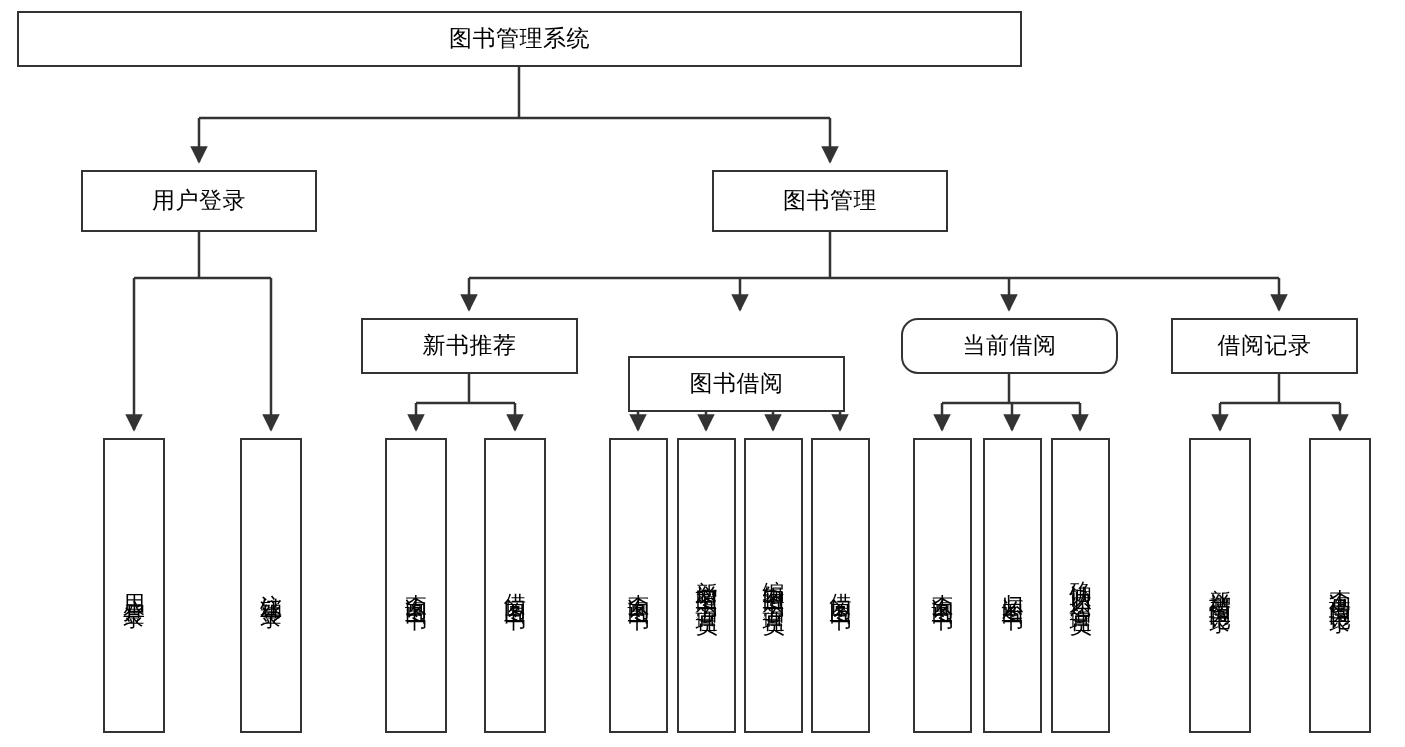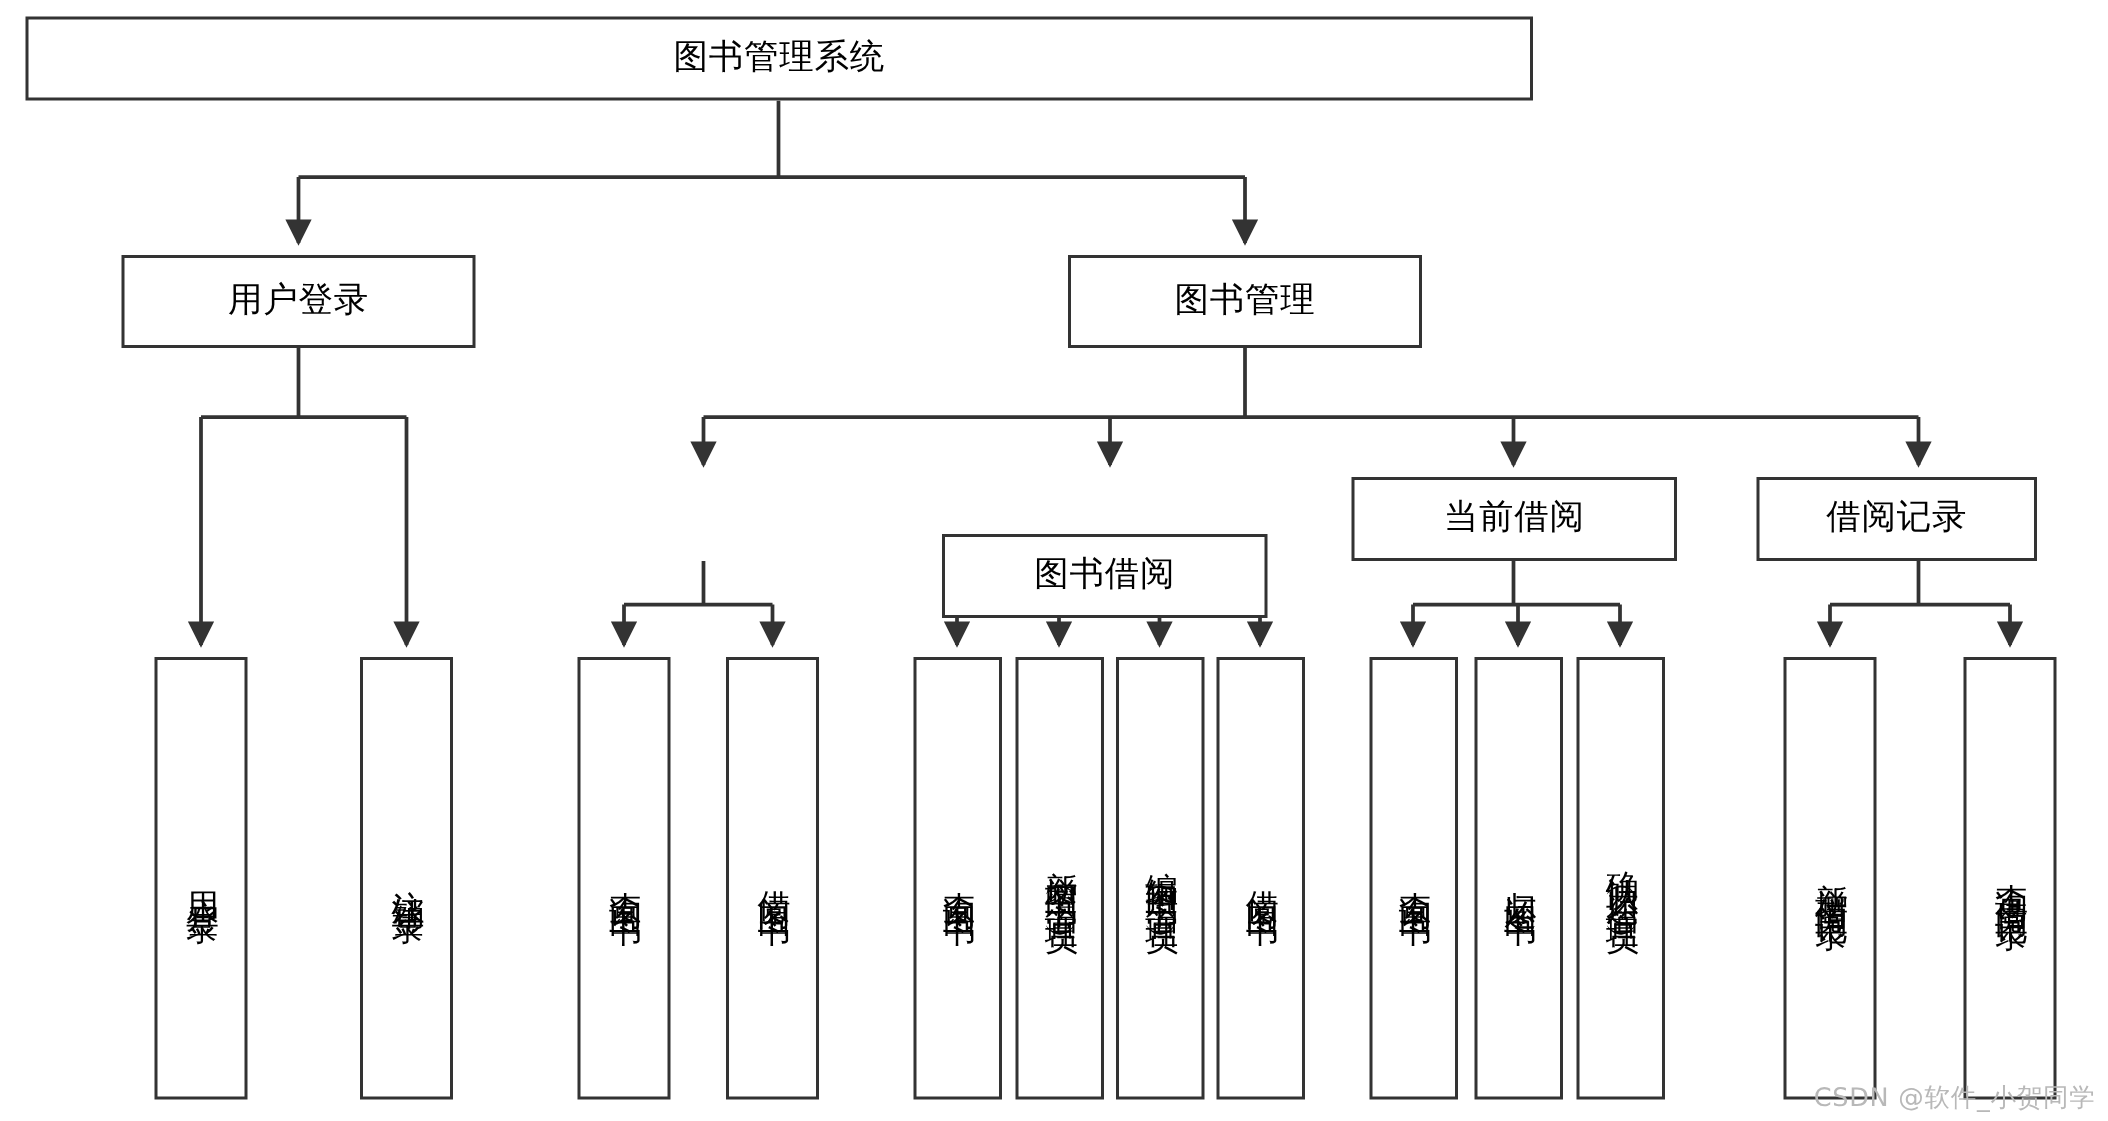--- a/index.html
+++ b/index.html
@@ -131,24 +131,27 @@
     <span class="lbl">图书管理系统</span>
   </div>
 
   <div class="node horiz" style="left:81px; top:170px; width:236px; height:62px;">
     <span class="lbl">用户登录</span>
   </div>
   <div class="node horiz" style="left:712px; top:170px; width:236px; height:62px;">
     <span class="lbl">图书管理</span>
   </div>
 
+  <div class="node horiz" style="left:361px; top:318px; width:217px; height:56px;">
+    <span class="lbl">新书推荐</span>
+  </div>
   <div class="node horiz" style="left:628px; top:318px; width:217px; height:56px;margin-top:38px;">
     <span class="lbl">图书借阅</span>
   </div>
-  <div class="node horiz" style="left:901px; top:318px; width:217px; height:56px;">
+  <div class="node horiz" style="left:901px; top:318px; width:217px; height:56px;border-radius:17px;">
     <span class="lbl">当前借阅</span>
   </div>
   <div class="node horiz" style="left:1171px; top:318px; width:187px; height:56px;">
     <span class="lbl">借阅记录</span>
   </div>
 
   <div class="node vert" style="left:103px; top:438px; width:62px; height:295px;">
     <span class="lbl">用户登录</span>
   </div>
   <div class="node vert" style="left:240px; top:438px; width:62px; height:295px;">
@@ -181,15 +184,14 @@
   <div class="node vert" style="left:1051px; top:438px; width:59px; height:295px;">
     <span class="lbl">确认归还（管理员）</span>
   </div>
   <div class="node vert" style="left:1189px; top:438px; width:62px; height:295px;">
     <span class="lbl">新增借阅记录</span>
   </div>
   <div class="node vert" style="left:1309px; top:438px; width:62px; height:295px;">
     <span class="lbl">查询借阅记录</span>
   </div>
 
-  <div class="watermark">CSDN @软件_小贺同学</div>
 
 </div>
 
 </body></html>

